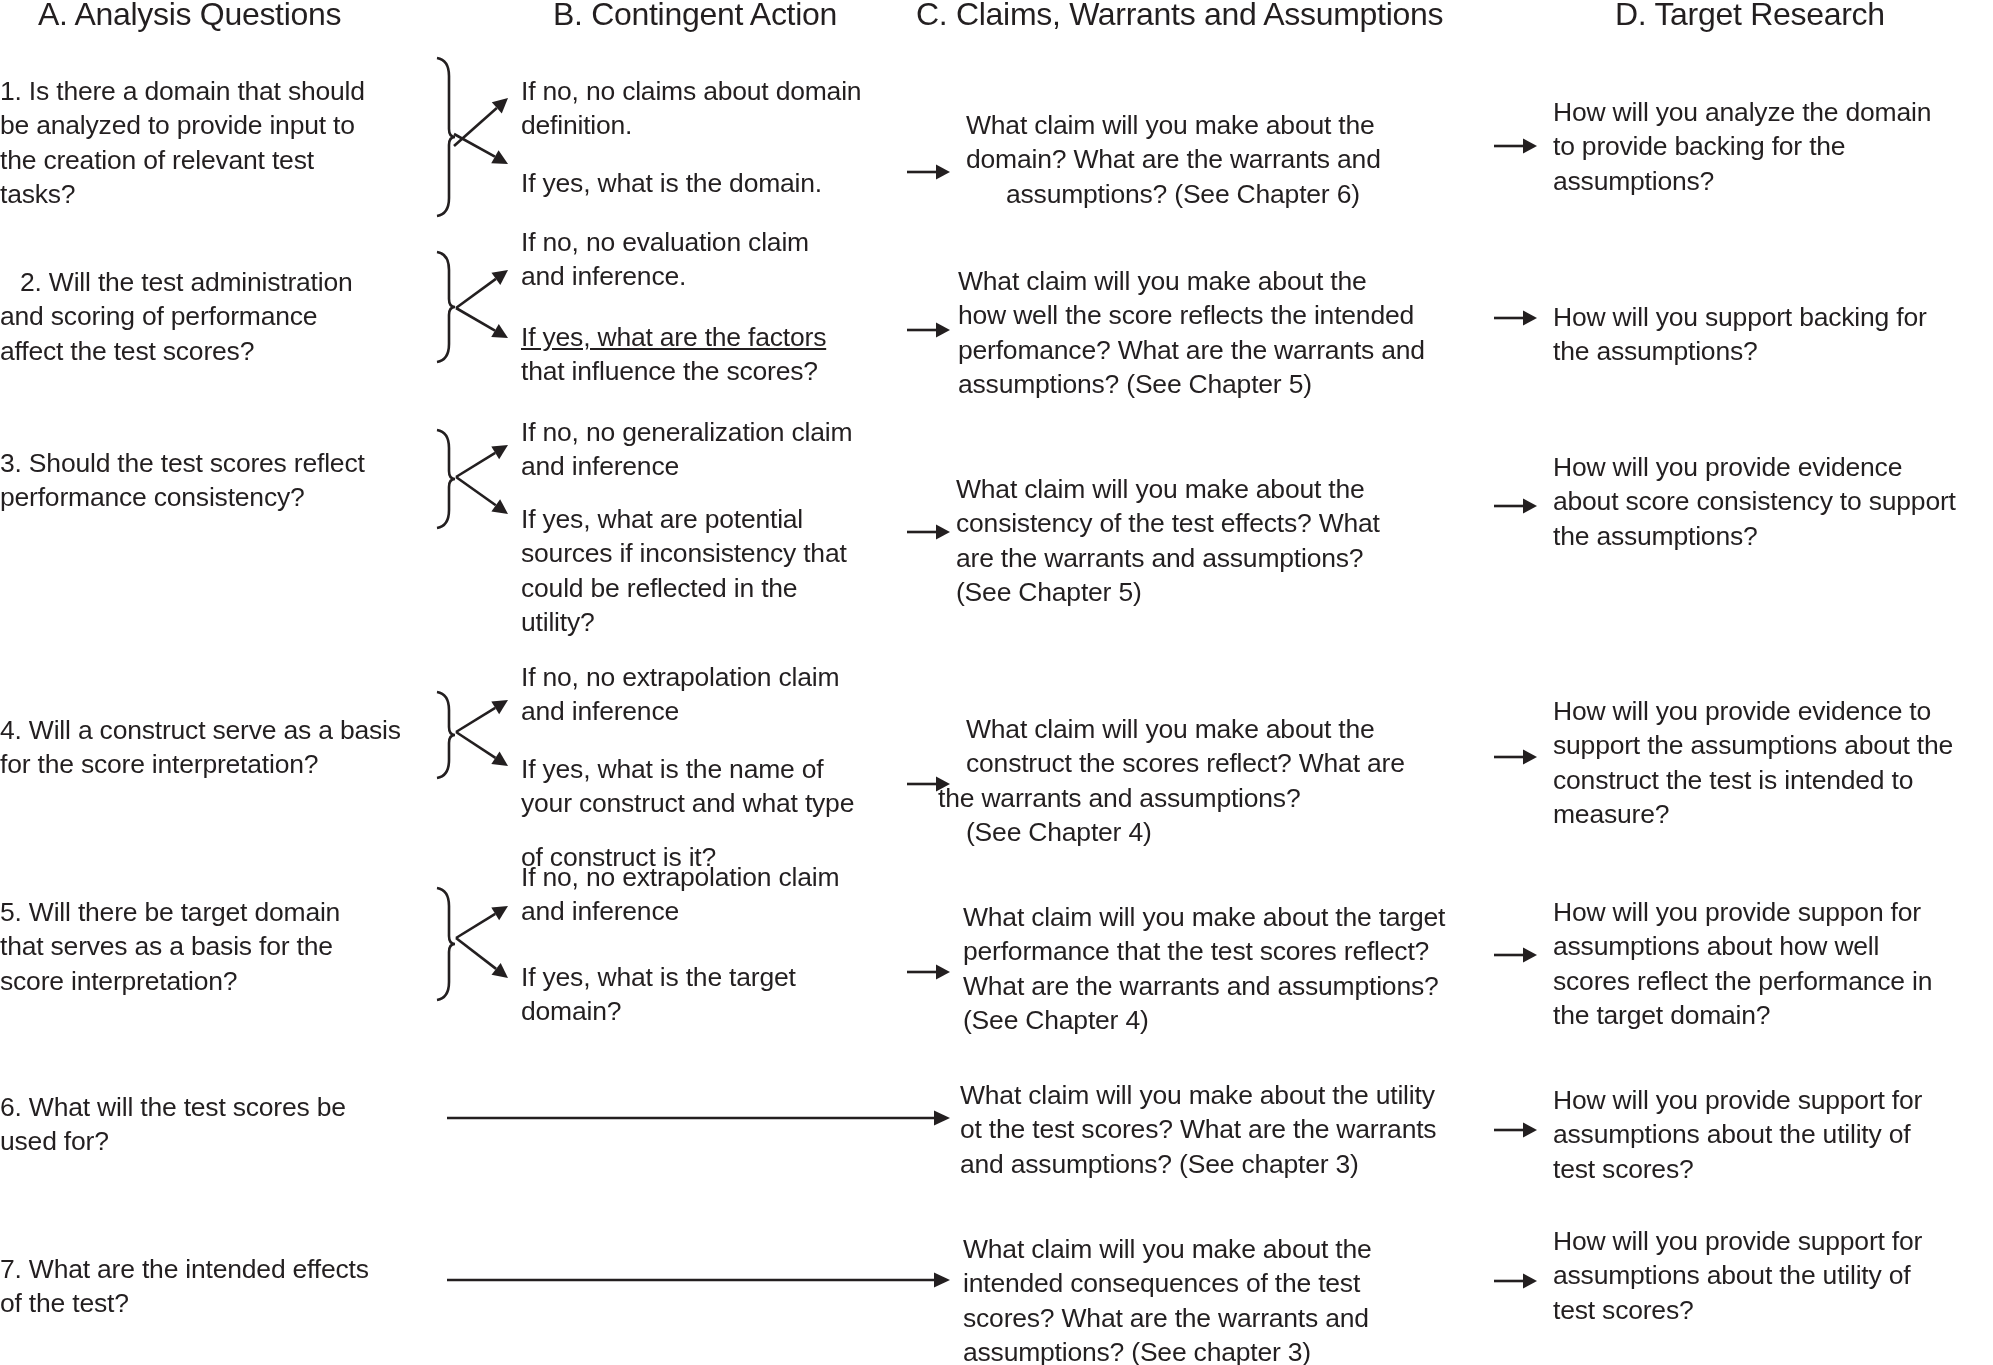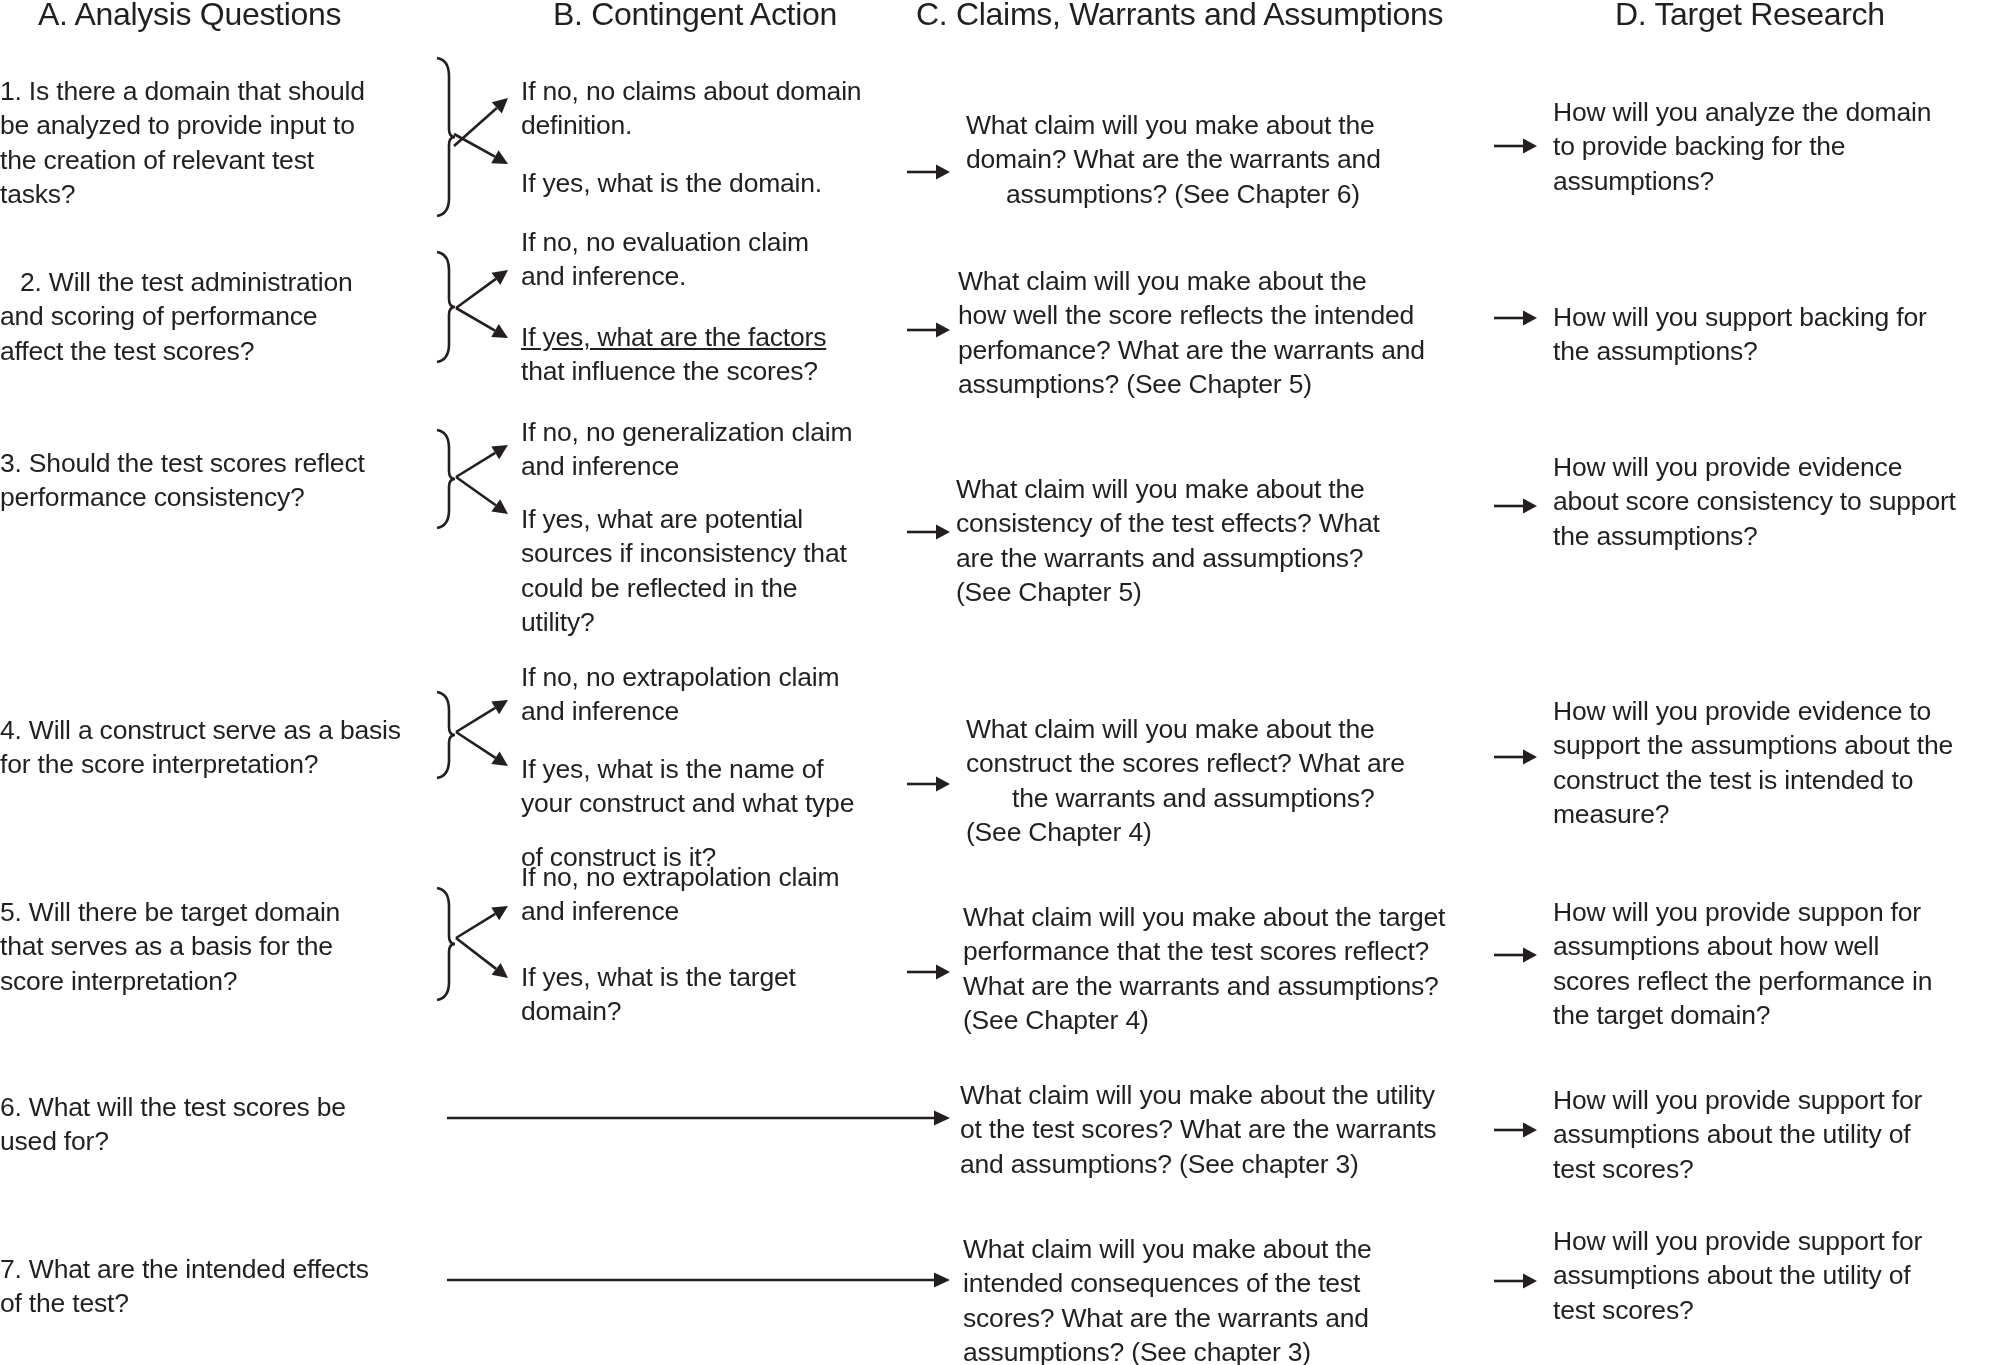--- a/index.html
+++ b/index.html
@@ -63,21 +63,21 @@
     <div class="t" style="left: 1553px; top: 518.6px;">the assumptions?</div>
     <div class="t" style="left: 0px; top: 713px;">4. Will a construct serve as a basis</div>
     <div class="t" style="left: 0px; top: 747.3px;">for the score interpretation?</div>
     <div class="t" style="left: 521px; top: 660px;">If no, no extrapolation claim</div>
     <div class="t" style="left: 521px; top: 694.3px;">and inference</div>
     <div class="t" style="left: 521px; top: 752px;">If yes, what is the name of</div>
     <div class="t" style="left: 521px; top: 786.3px;">your construct and what type</div>
     <div class="t" style="left: 521px; top: 820.6px; margin-top: 19px;">of construct is it?</div>
     <div class="t" style="left: 966px; top: 712px;">What claim will you make about the</div>
     <div class="t" style="left: 966px; top: 746.3px;">construct the scores reflect? What are</div>
-    <div class="t" style="left: 1012px; top: 780.6px;">the warrants and assumptions?</div>
+    <div class="t" style="left: 938px; top: 780.6px;">the warrants and assumptions?</div>
     <div class="t" style="left: 966px; top: 814.9px;">(See Chapter 4)</div>
     <div class="t" style="left: 1553px; top: 694px;">How will you provide evidence to</div>
     <div class="t" style="left: 1553px; top: 728.3px;">support the assumptions about the</div>
     <div class="t" style="left: 1553px; top: 762.6px;">construct the test is intended to</div>
     <div class="t" style="left: 1553px; top: 796.9px;">measure?</div>
     <div class="t" style="left: 0px; top: 895px;">5. Will there be target domain</div>
     <div class="t" style="left: 0px; top: 929.3px;">that serves as a basis for the</div>
     <div class="t" style="left: 0px; top: 963.6px;">score interpretation?</div>
     <div class="t" style="left: 521px; top: 860px;">If no, no extrapolation claim</div>
     <div class="t" style="left: 521px; top: 894.3px;">and inference</div>

